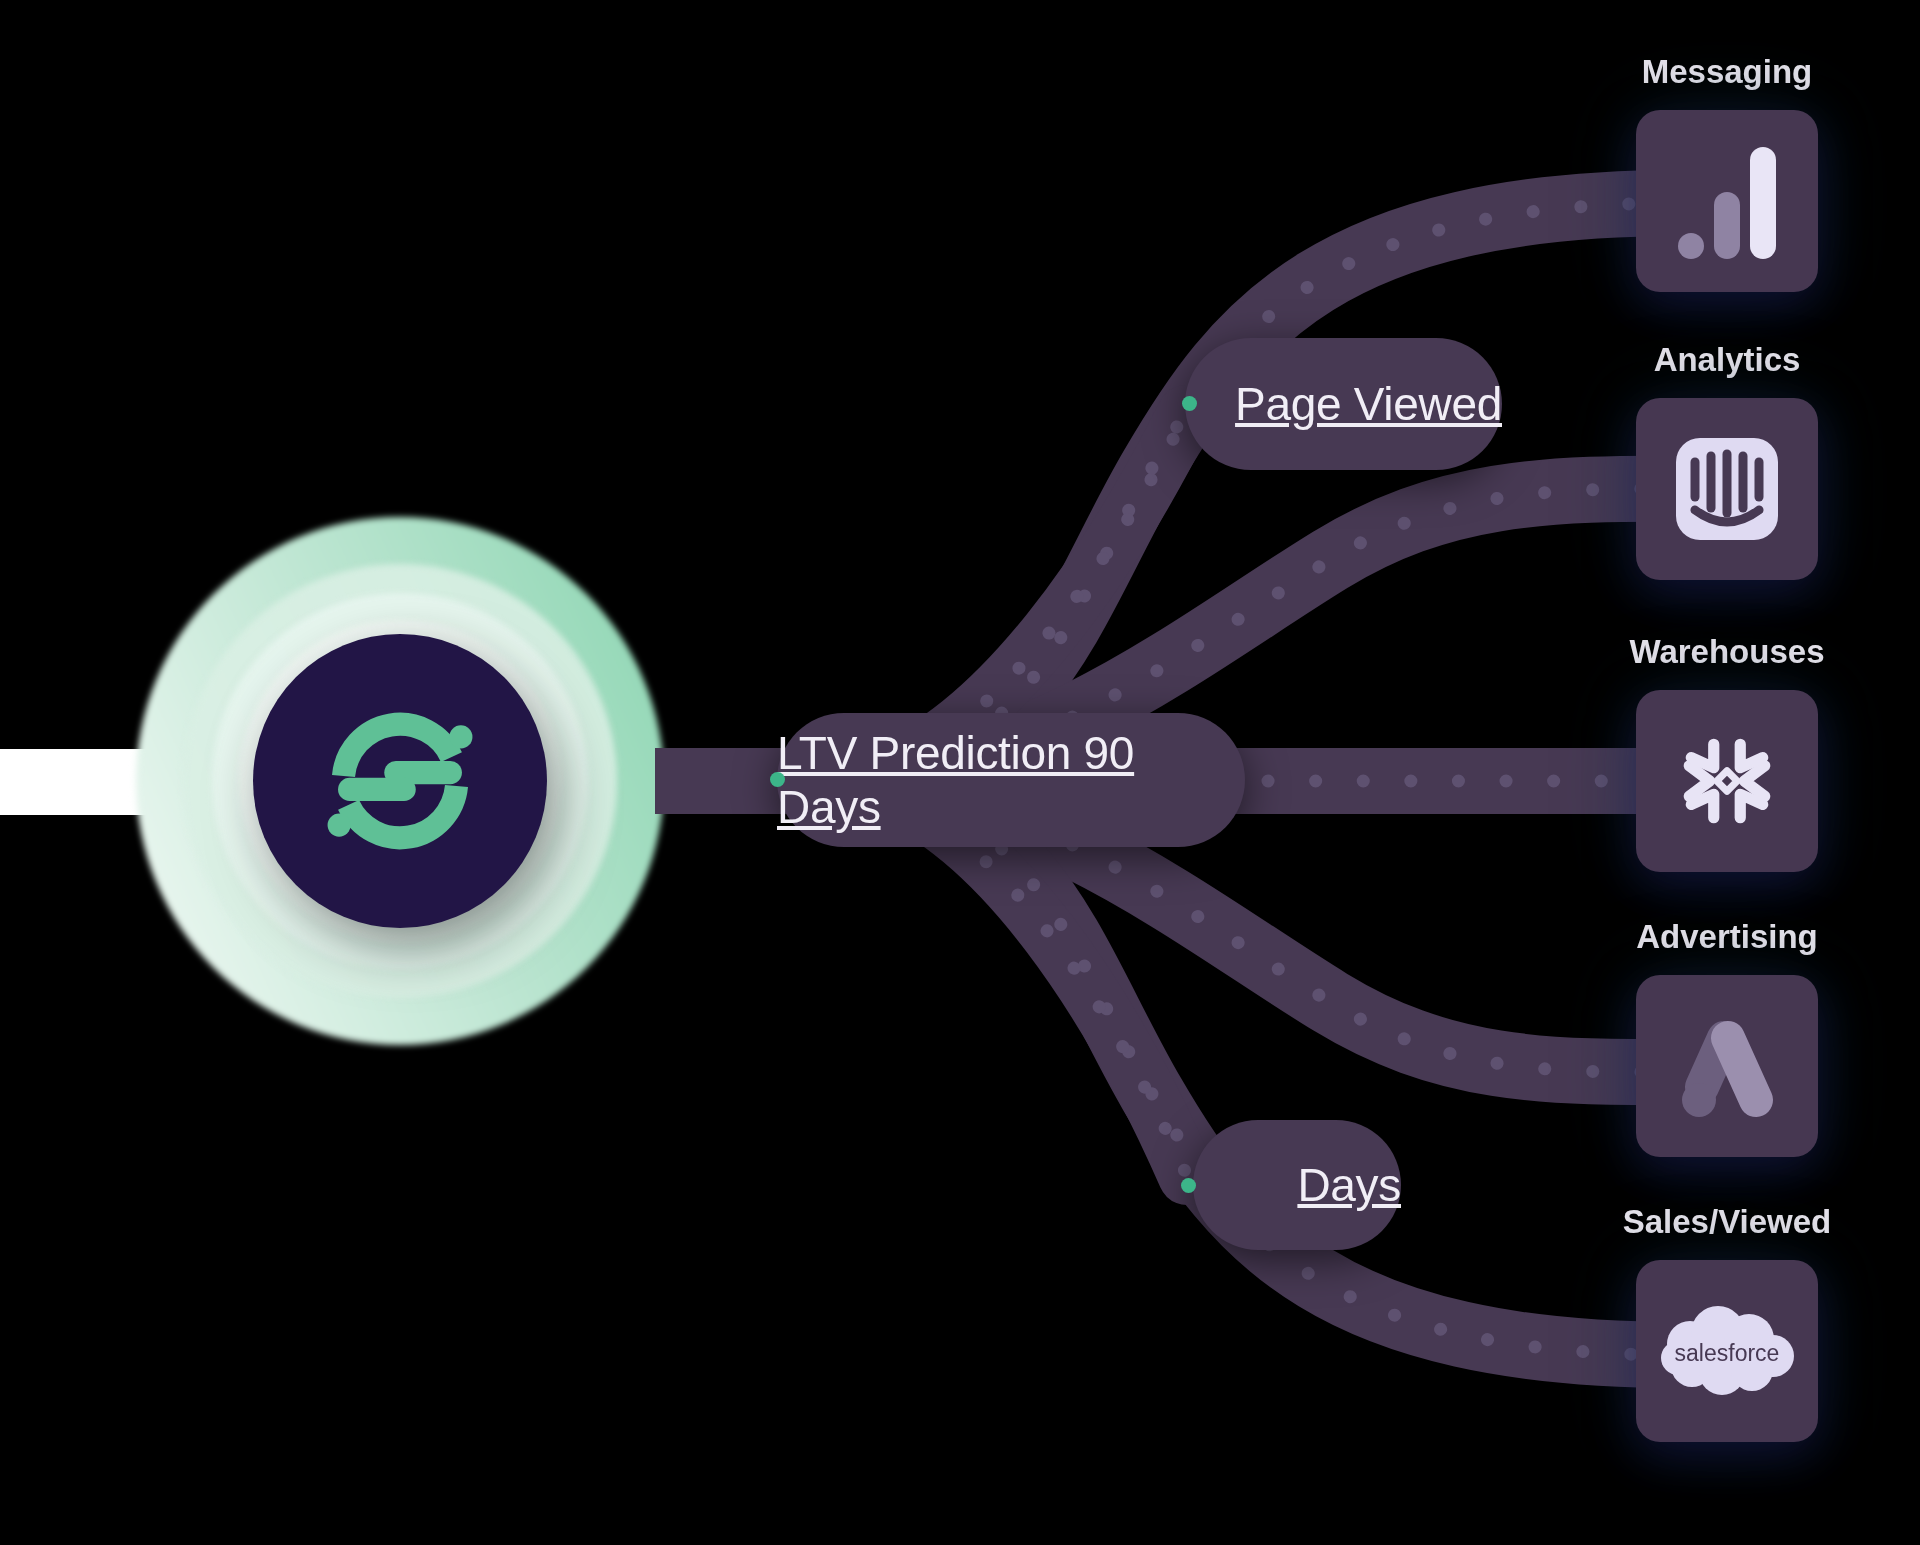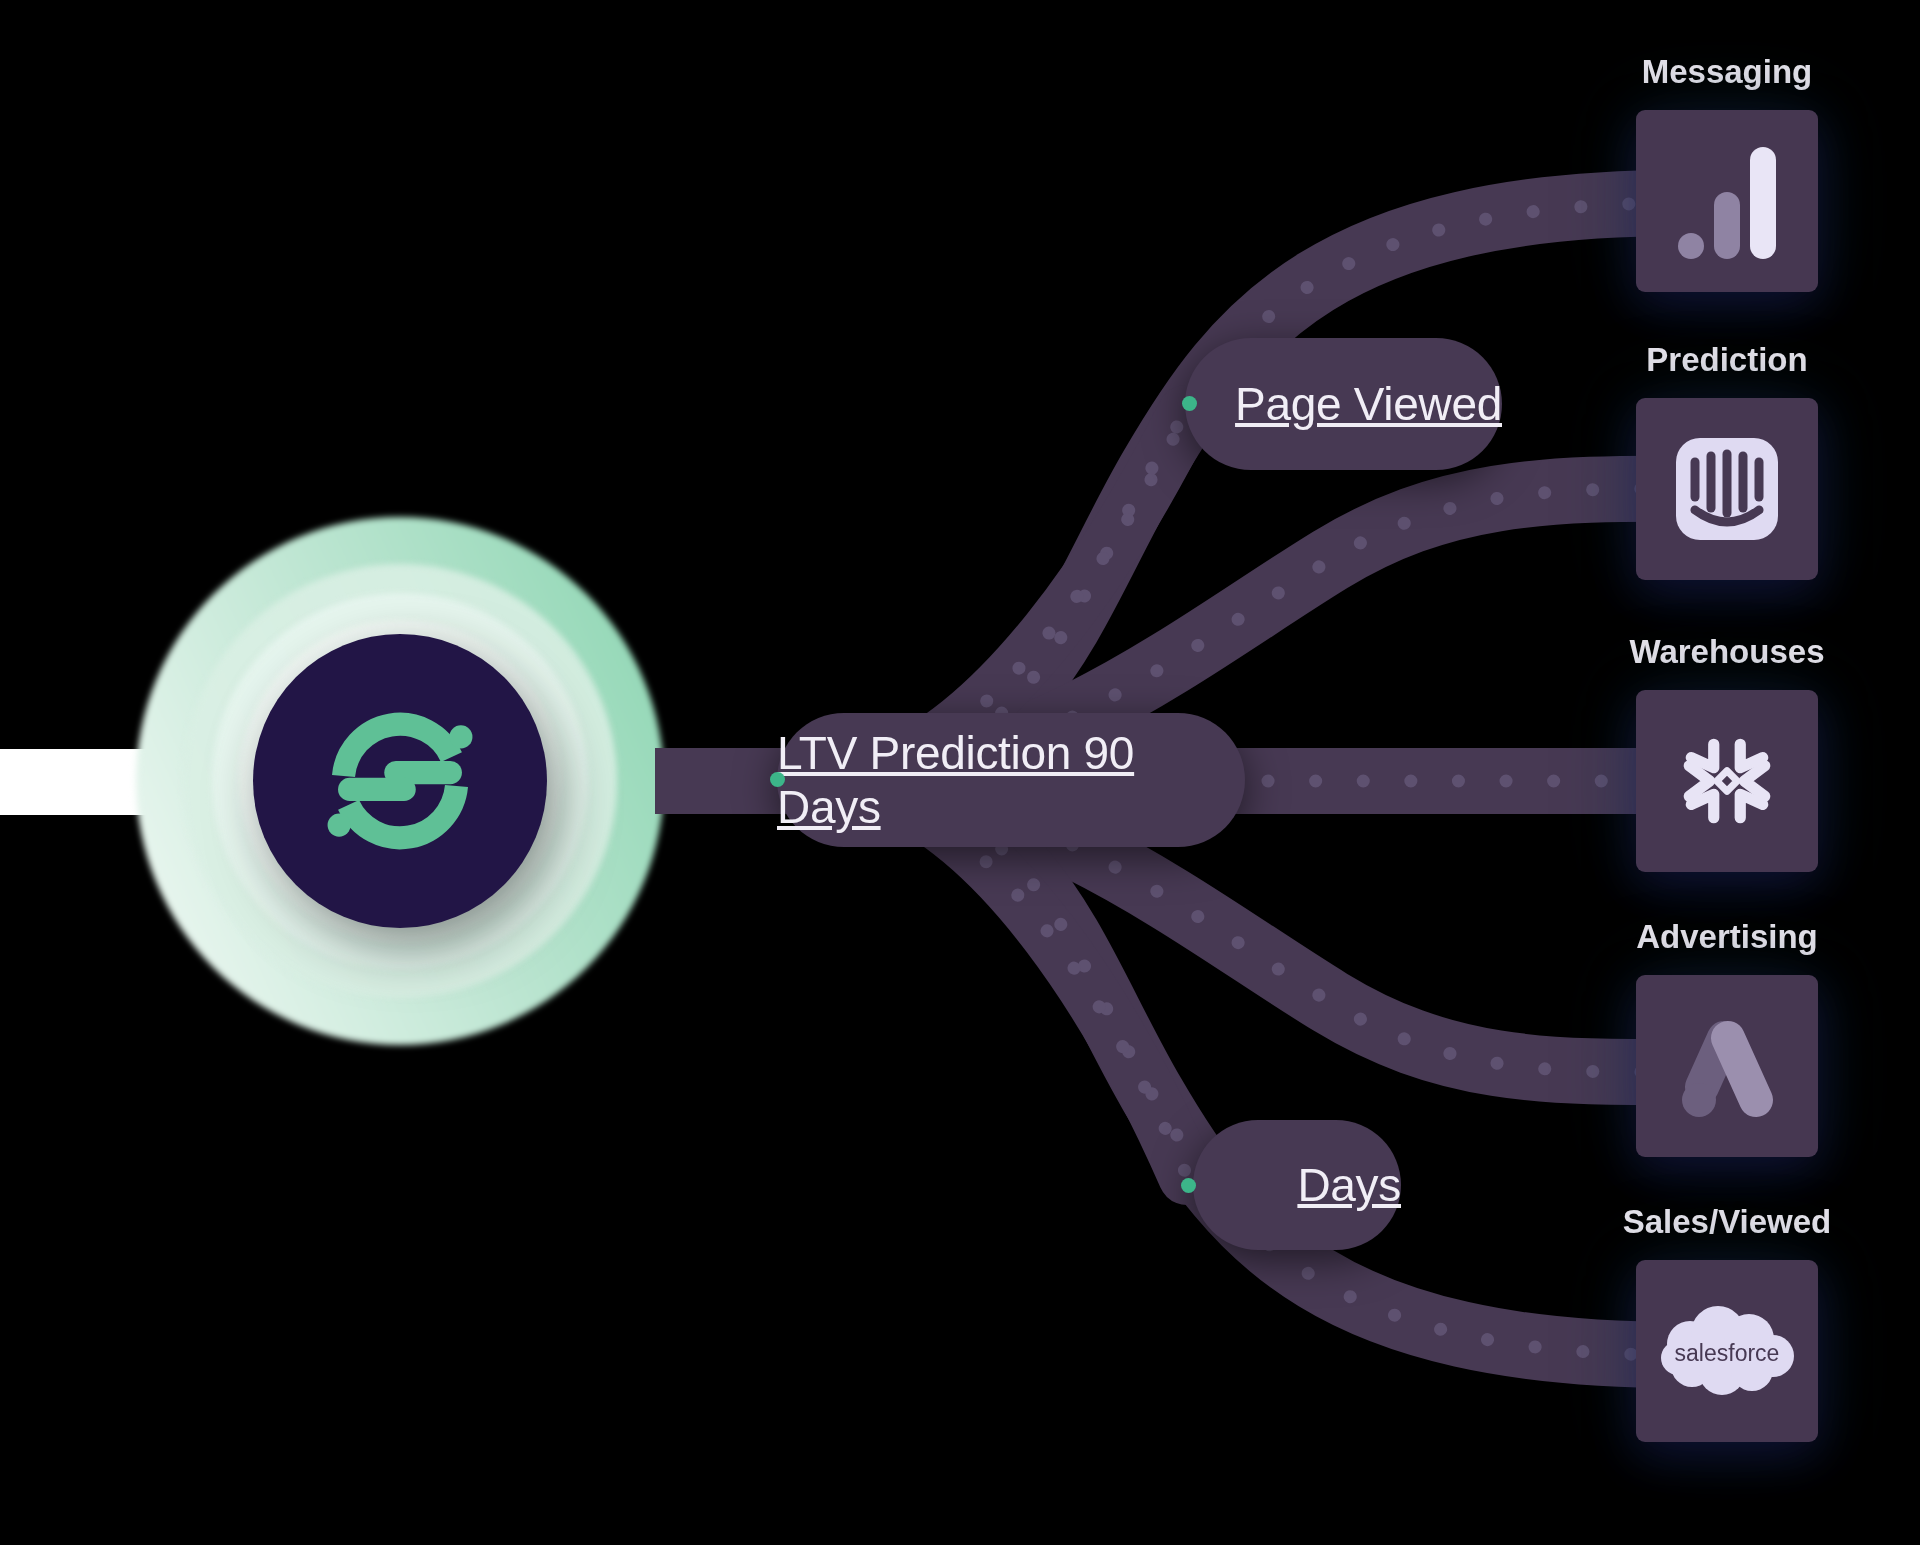--- a/index.html
+++ b/index.html
@@ -34,21 +34,21 @@
   .pill-leads{left:1193px;top:1120px;width:208px;height:130px;}
   .gdot{width:15px;height:15px;border-radius:50%;background:#3CB589;}
   .gdot-ltv{left:770px;top:772px;}
   .gdot-pv{left:1182px;top:396px;}
   .gdot-leads{left:1181px;top:1178px;}
 
   
   .dest-label{left:1586px;width:282px;height:40px;line-height:40px;text-align:center;
     color:#E7E4EC;font-size:33px;font-weight:700;
     text-shadow:0 2px 10px rgba(0,0,0,.9);}
-  .dest-box{left:1636px;width:182px;height:182px;border-radius:9px;background:#463751;
+  .dest-box{left:1636px;width:182px;height:182px;border-radius:24px;background:#463751;
     display:flex;align-items:center;justify-content:center;
     box-shadow:0 14px 46px rgba(24,24,88,.5),0 0 80px rgba(22,66,78,.35);}
 </style>
 </head>
 <body>
 
 <div class="stage">
 
   <div class="abs white-bar"></div>
 
@@ -106,21 +106,21 @@
 
   <div class="abs dest-label" style="top:52px">Messaging</div>
   <div class="abs dest-box" style="top:110px">
     <svg width="98" height="116" viewBox="0 0 98 116">
       <circle cx="13" cy="103" r="13" fill="#8F83A3"></circle>
       <rect x="36" y="49" width="26" height="67" rx="13" fill="#8F83A3"></rect>
       <rect x="72" y="4" width="26" height="112" rx="13" fill="#E9E5F6"></rect>
     </svg>
   </div>
 
-  <div class="abs dest-label" style="top:340px">Prediction</div>
+  <div class="abs dest-label" style="top:340px">Analytics</div>
   <div class="abs dest-box" style="top:398px">
     <svg width="102" height="102" viewBox="0 0 102 102">
       <rect x="0" y="0" width="102" height="102" rx="24" fill="#DFDAF2"></rect>
       <g stroke="#473953" stroke-width="9" stroke-linecap="round" fill="none">
         <path d="M19 24 V59"></path>
         <path d="M35 18 V70"></path>
         <path d="M51 16 V75"></path>
         <path d="M67 18 V70"></path>
         <path d="M83 24 V59"></path>
         <path d="M19 72 Q51 96 83 72"></path>

